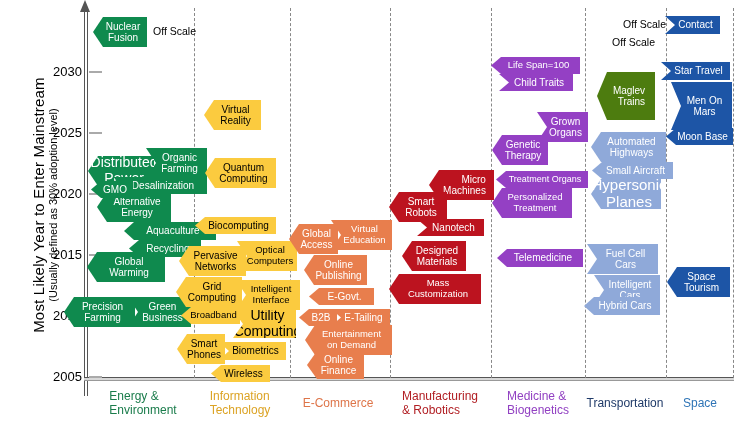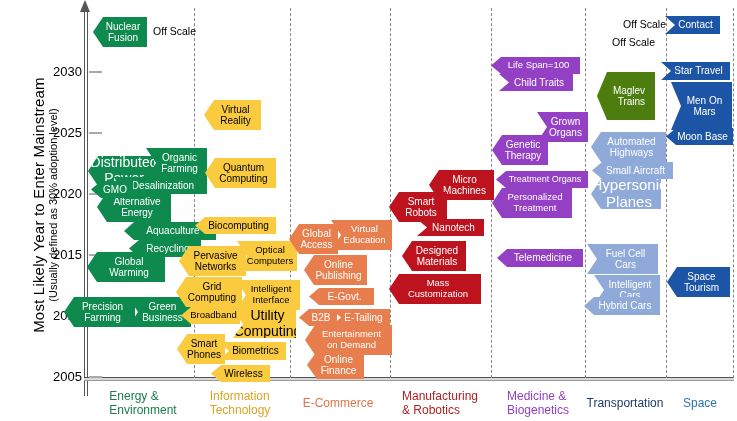--- a/index.html
+++ b/index.html
@@ -111,21 +111,21 @@
 Access</div>
       <div class="item p" style="left: 304px; top: 255px; width: 63px; height: 30px; background: rgb(232, 126, 77); color: rgb(255, 255, 255); filter: drop-shadow(rgb(139, 46, 0) 1px 0px 0px) drop-shadow(rgb(139, 46, 0) -1px 0px 0px) drop-shadow(rgb(139, 46, 0) 0px 1px 0px) drop-shadow(rgb(139, 46, 0) 0px -1px 0px);">Online
 Publishing</div>
       <div class="item p" style="left: 309px; top: 288px; width: 65px; height: 17px; background: rgb(232, 126, 77); color: rgb(255, 255, 255); filter: drop-shadow(rgb(139, 46, 0) 1px 0px 0px) drop-shadow(rgb(139, 46, 0) -1px 0px 0px) drop-shadow(rgb(139, 46, 0) 0px 1px 0px) drop-shadow(rgb(139, 46, 0) 0px -1px 0px);">E-Govt.</div>
       <div class="item c" style="left: 331px; top: 309px; width: 59px; height: 17px; background: rgb(232, 126, 77); color: rgb(255, 255, 255); filter: drop-shadow(rgb(139, 46, 0) 1px 0px 0px) drop-shadow(rgb(139, 46, 0) -1px 0px 0px) drop-shadow(rgb(139, 46, 0) 0px 1px 0px) drop-shadow(rgb(139, 46, 0) 0px -1px 0px);">E-Tailing</div>
       <div class="item p" style="left: 299px; top: 309px; width: 38px; height: 17px; background: rgb(232, 126, 77); color: rgb(255, 255, 255); filter: drop-shadow(rgb(139, 46, 0) 1px 0px 0px) drop-shadow(rgb(139, 46, 0) -1px 0px 0px) drop-shadow(rgb(139, 46, 0) 0px 1px 0px) drop-shadow(rgb(139, 46, 0) 0px -1px 0px);">B2B</div>
       <div class="item p" style="left: 305px; top: 325px; width: 87px; height: 30px; background: rgb(232, 126, 77); color: rgb(255, 255, 255); font-size: 9.5px; filter: drop-shadow(rgb(139, 46, 0) 1px 0px 0px) drop-shadow(rgb(139, 46, 0) -1px 0px 0px) drop-shadow(rgb(139, 46, 0) 0px 1px 0px) drop-shadow(rgb(139, 46, 0) 0px -1px 0px);">Entertainment
 on Demand</div>
       <div class="item p" style="left: 307px; top: 351px; width: 57px; height: 28px; background: rgb(232, 126, 77); color: rgb(255, 255, 255); filter: drop-shadow(rgb(139, 46, 0) 1px 0px 0px) drop-shadow(rgb(139, 46, 0) -1px 0px 0px) drop-shadow(rgb(139, 46, 0) 0px 1px 0px) drop-shadow(rgb(139, 46, 0) 0px -1px 0px);">Online
 Finance</div>
-      <div class="item p" style="left: 429px; top: 170px; width: 65px; height: 30px; background: rgb(188, 19, 31); color: rgb(255, 255, 255); filter: drop-shadow(rgb(51, 0, 0) 1px 0px 0px) drop-shadow(rgb(51, 0, 0) -1px 0px 0px) drop-shadow(rgb(51, 0, 0) 0px 1px 0px) drop-shadow(rgb(51, 0, 0) 0px -1px 0px);">Micro
+      <div class="item p" style="left: 429px; top: 170px; width: 65px; height: 30px; background: rgb(188, 19, 31); color: rgb(255, 255, 255); filter: drop-shadow(rgb(51, 0, 0) 1px 0px 0px) drop-shadow(rgb(51, 0, 0) -1px 0px 0px) drop-shadow(rgb(51, 0, 0) 0px 1px 0px) drop-shadow(rgb(51, 0, 0) 0px -1px 0px); text-align: right;">Micro
 Machines</div>
       <div class="item p" style="left: 389px; top: 192px; width: 58px; height: 30px; background: rgb(188, 19, 31); color: rgb(255, 255, 255); filter: drop-shadow(rgb(51, 0, 0) 1px 0px 0px) drop-shadow(rgb(51, 0, 0) -1px 0px 0px) drop-shadow(rgb(51, 0, 0) 0px 1px 0px) drop-shadow(rgb(51, 0, 0) 0px -1px 0px);">Smart
 Robots</div>
       <div class="item c" style="left: 417px; top: 219px; width: 67px; height: 17px; background: rgb(188, 19, 31); color: rgb(255, 255, 255); filter: drop-shadow(rgb(51, 0, 0) 1px 0px 0px) drop-shadow(rgb(51, 0, 0) -1px 0px 0px) drop-shadow(rgb(51, 0, 0) 0px 1px 0px) drop-shadow(rgb(51, 0, 0) 0px -1px 0px);">Nanotech</div>
       <div class="item p" style="left: 402px; top: 241px; width: 64px; height: 30px; background: rgb(188, 19, 31); color: rgb(255, 255, 255); filter: drop-shadow(rgb(51, 0, 0) 1px 0px 0px) drop-shadow(rgb(51, 0, 0) -1px 0px 0px) drop-shadow(rgb(51, 0, 0) 0px 1px 0px) drop-shadow(rgb(51, 0, 0) 0px -1px 0px);">Designed
 Materials</div>
       <div class="item p" style="left: 389px; top: 274px; width: 92px; height: 30px; background: rgb(188, 19, 31); color: rgb(255, 255, 255); font-size: 9.5px; filter: drop-shadow(rgb(51, 0, 0) 1px 0px 0px) drop-shadow(rgb(51, 0, 0) -1px 0px 0px) drop-shadow(rgb(51, 0, 0) 0px 1px 0px) drop-shadow(rgb(51, 0, 0) 0px -1px 0px);">Mass
 Customization</div>
       <div class="item p" style="left: 491px; top: 57px; width: 89px; height: 17px; background: rgb(148, 64, 196); color: rgb(255, 255, 255); font-size: 9.5px; filter: drop-shadow(rgb(56, 21, 90) 1px 0px 0px) drop-shadow(rgb(56, 21, 90) -1px 0px 0px) drop-shadow(rgb(56, 21, 90) 0px 1px 0px) drop-shadow(rgb(56, 21, 90) 0px -1px 0px);">Life Span=100</div>
       <div class="item c" style="left: 499px; top: 74px; width: 74px; height: 17px; background: rgb(148, 64, 196); color: rgb(255, 255, 255); filter: drop-shadow(rgb(56, 21, 90) 1px 0px 0px) drop-shadow(rgb(56, 21, 90) -1px 0px 0px) drop-shadow(rgb(56, 21, 90) 0px 1px 0px) drop-shadow(rgb(56, 21, 90) 0px -1px 0px);">Child Traits</div>

